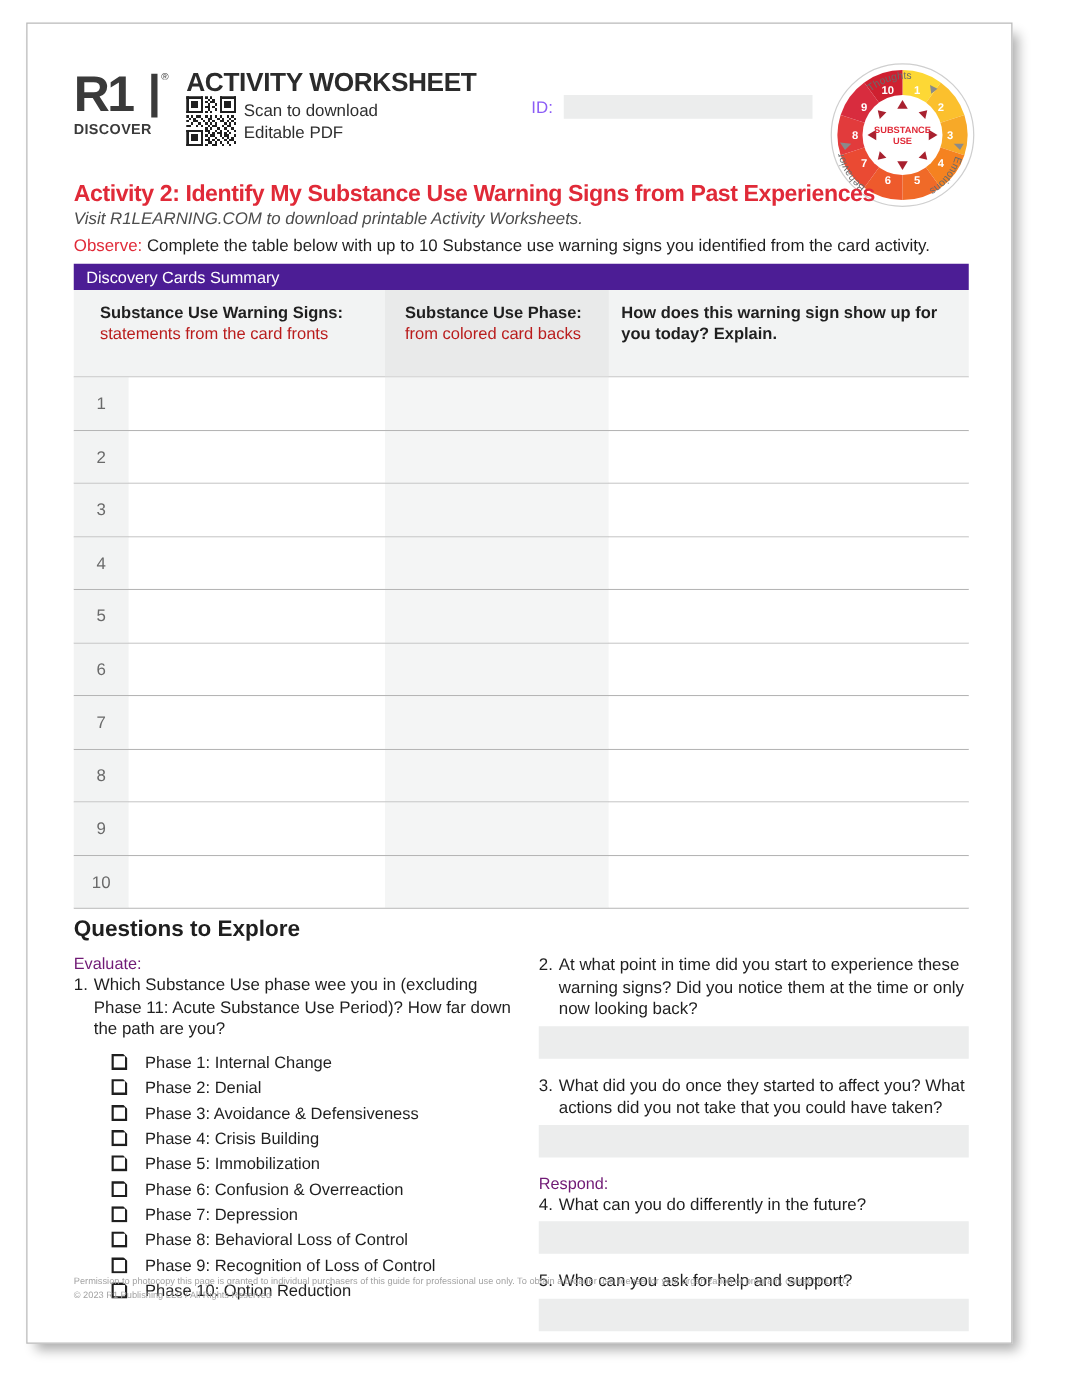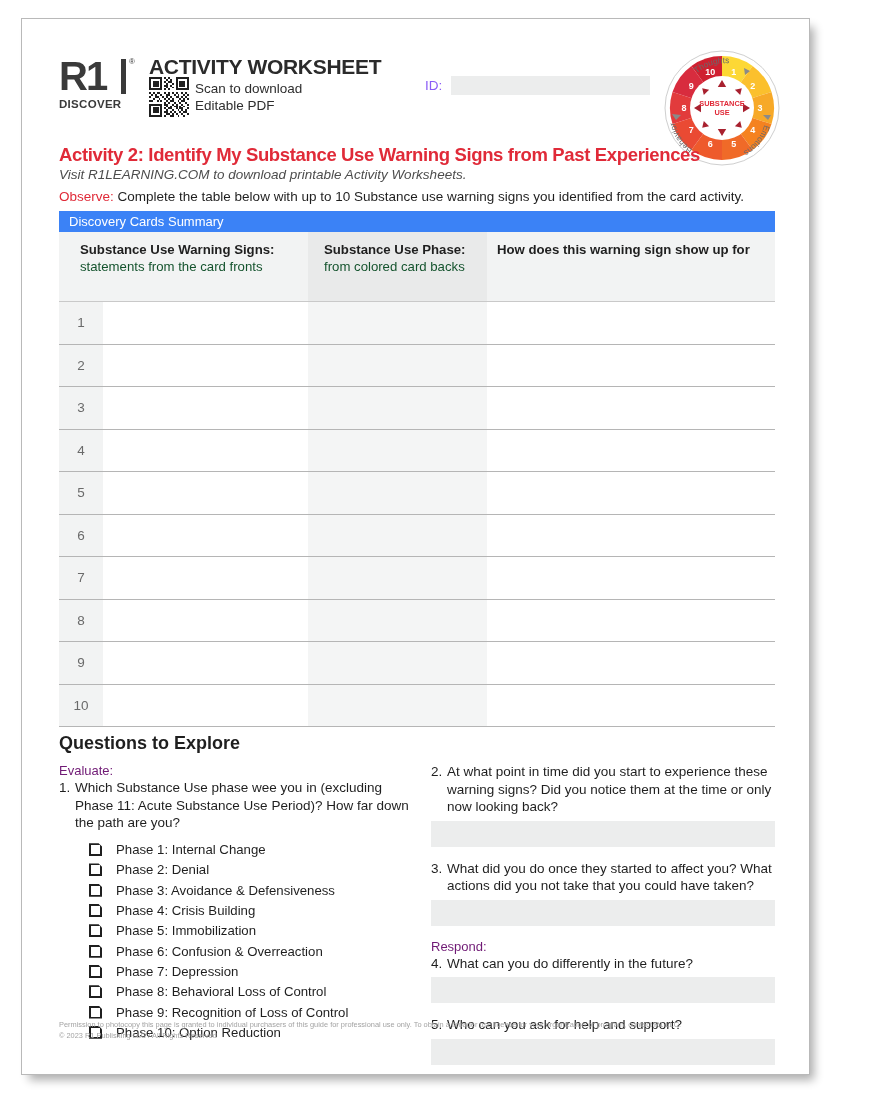--- a/index.html
+++ b/index.html
@@ -87,32 +87,32 @@
   #observe-line {
     position: absolute; left: 0; top: 170px; width: 716px;
     font-size: 13.5px; color: #1f1f1f;
   }
   #observe-line .observe-kw { color: #e02a38; }
 
   
   #table-wrap { position: absolute; left: 0; top: 192px; width: 716px; }
 
   #table-band {
-    height: 21px; background: #3b82f6;
+    height: 21px; background: #4c1d95;
     display: flex; align-items: center; padding-left: 10px;
   }
   #table-band-label { font-size: 13px; color: #ffffff; }
 
   #col-head {
     position: relative; height: 70px; background: #f2f3f3;
     border-bottom: 1px solid #c9c9c9;
   }
   .col-head-cell { position: absolute; top: 9px; }
   .ch-strong { font-size: 13.2px; font-weight: bold; color: #1f1f1f; line-height: 17px; }
-  .ch-sub   { font-size: 13.2px; color: #14532d; line-height: 17px; }
+  .ch-sub   { font-size: 13.2px; color: #b91c1c; line-height: 17px; }
   #ch-1 { left: 21px; width: 225px; }
   #ch-2 { left: 265px; width: 160px; }
   #ch-3 { left: 438px; width: 265px; }
   #col-head-shade {
     position: absolute; left: 249px; top: 0; width: 179px; height: 100%;
     background: #e9eaea;
   }
 
   #rows { position: relative; }
   .trow {
@@ -389,20 +389,21 @@
         <div class="col-head-cell" id="ch-1">
           <div class="ch-strong">Substance Use Warning Signs:</div>
           <div class="ch-sub">statements from the card fronts</div>
         </div>
         <div class="col-head-cell" id="ch-2">
           <div class="ch-strong">Substance Use Phase:</div>
           <div class="ch-sub">from colored card backs</div>
         </div>
         <div class="col-head-cell" id="ch-3">
           <div class="ch-strong">How does this warning sign show up for</div>
+          <div class="ch-strong">you today? Explain.</div>
         </div>
       </div>
 
       <div id="rows">
           <div class="trow">
             <div class="trow-num">1</div>
             <div class="trow-c1"></div>
             <div class="trow-c2"></div>
             <div class="trow-c3"></div>
           </div>

